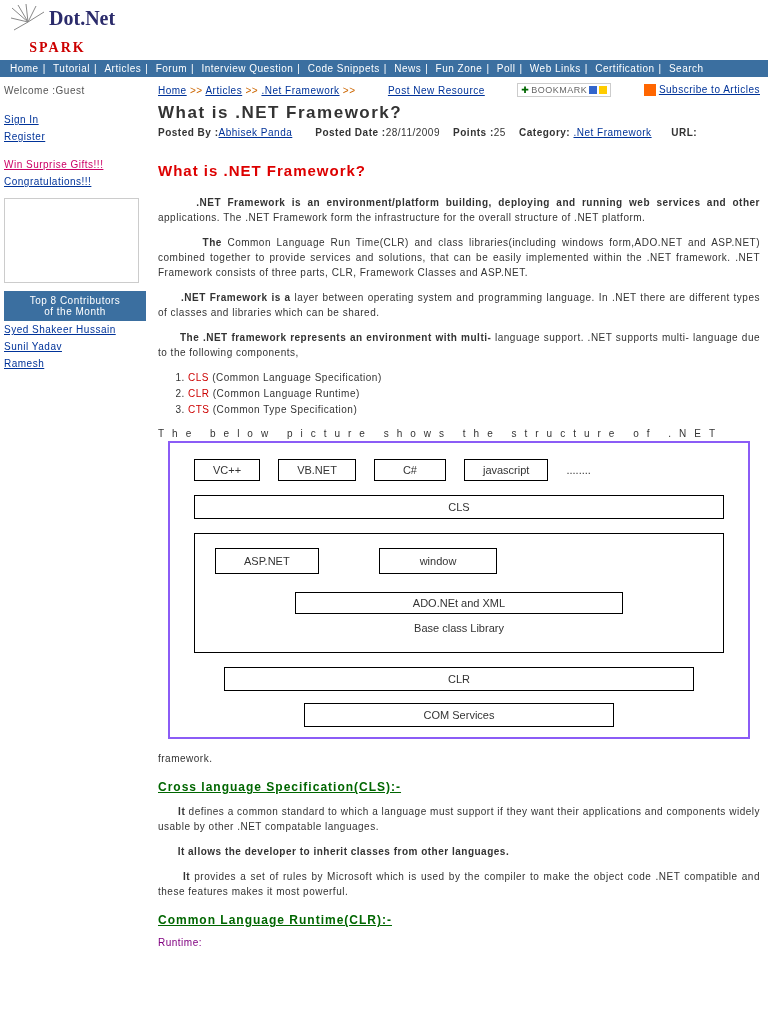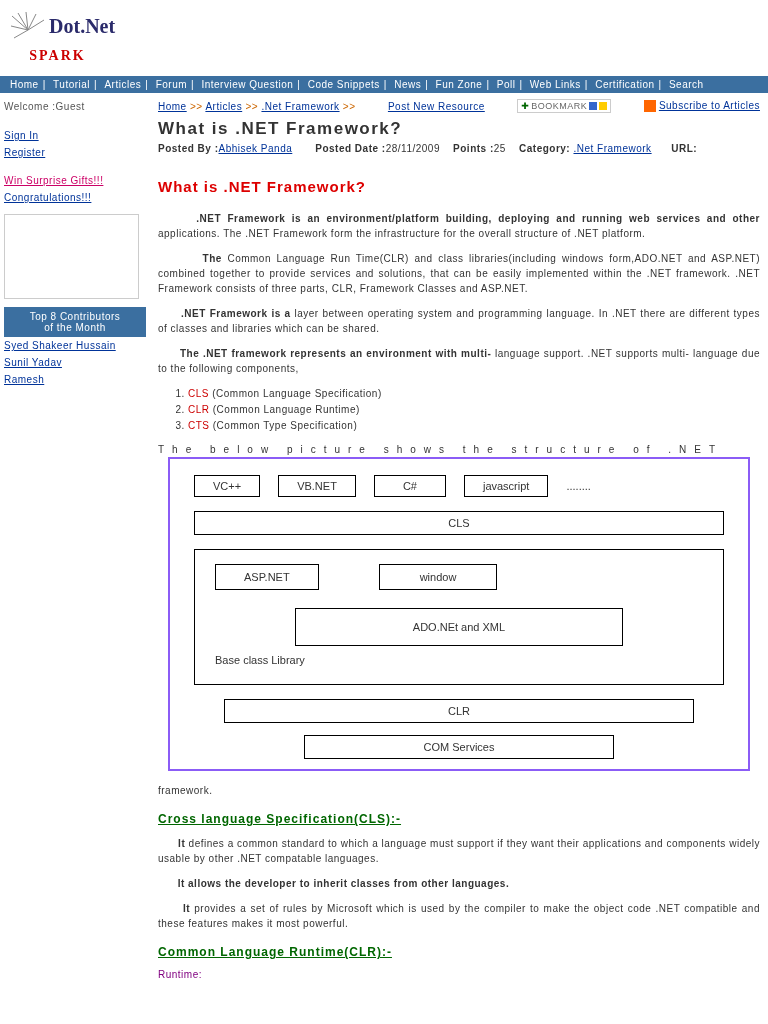--- a/index.html
+++ b/index.html
@@ -1,17 +1,17 @@
 <!DOCTYPE html>
 <html><head>
 <meta charset="utf-8">
 <style>
 * { margin: 0; padding: 0; box-sizing: border-box; }
 body { font-family: Verdana, Arial, sans-serif; font-size: 11px; color: #333; background: #fff; width: 768px; }
-.logo { padding: 12px 10px; }
+.logo { padding: 4px 10px; }
 .logo-text { font-family: "Comic Sans MS", cursive; }
 .logo-dot { font-size: 20px; font-weight: bold; color: #2b2b6b; }
 .logo-spark { font-size: 14px; font-weight: bold; color: #c00; letter-spacing: 2px; }
 .topnav { background: #3b6fa0; color: #fff; padding: 3px 8px; font-size: 10px; letter-spacing: 0.5px; }
 .topnav span { color: #fff; cursor: pointer; padding: 0 2px; }
 .sep { color: #aecde0; padding: 0 2px; }
 .container { display: flex; }
 .sidebar { width: 150px; padding: 4px; font-size: 10px; }
 .welcome { color: #555; padding: 4px 0; letter-spacing: 0.5px; }
 .side-link { color: #003399; text-decoration: underline; display: block; padding: 3px 0; letter-spacing: 0.5px; }
@@ -31,21 +31,21 @@
 .para b { font-weight: bold; }
 .list-red { color: #c00; }
 .ol { margin: 4px 0 8px 30px; font-size: 10px; letter-spacing: 0.5px; line-height: 1.6; }
 .spread { font-size: 10px; letter-spacing: 8px; margin: 10px 0 2px 0; }
 .diagram { border: 2px solid #8b5cf6; margin: 0 10px 2px 10px; padding: 16px 24px 10px 24px; font-family: Arial; font-size: 11px; }
 .drow { display: flex; gap: 18px; align-items: center; margin-bottom: 14px; }
 .dbox { border: 1px solid #000; padding: 4px 18px; text-align: center; }
 .dbox-wide { border: 1px solid #000; padding: 5px; text-align: center; margin: 0 0 14px 0; }
 .dinner { border: 1px solid #000; padding: 14px 20px 18px 20px; margin-bottom: 14px; }
 .dinner-row { display: flex; gap: 60px; margin-bottom: 18px; }
-.blabel { text-align: left; font-size: 11px; margin-top: 8px; }
+.blabel { text-align: center; font-size: 11px; margin-top: 8px; }
 .green-head { color: #006600; font-size: 12px; text-decoration: underline; letter-spacing: 1px; margin: 14px 0 10px 0; }
 .purple { color: #800080; font-size: 10px; letter-spacing: 0.5px; margin: 8px 0; }
 .rss-ico { display: inline-block; width: 12px; height: 12px; background: #f60; vertical-align: middle; }
 .bookmark { display: inline-flex; align-items: center; gap: 2px; border: 1px solid #ccc; padding: 1px 3px; font-size: 9px; background: #fff; }
 </style>
 </head>
 <body>
 
 <div class="logo">
   <svg width="36" height="36" style="vertical-align:middle">
@@ -147,21 +147,21 @@
         <div class="dbox" style="padding:4px 28px">C#</div>
         <div class="dbox">javascript</div>
         <span>........</span>
       </div>
       <div class="dbox-wide">CLS</div>
       <div class="dinner">
         <div class="dinner-row">
           <div class="dbox" style="padding:6px 28px">ASP.NET</div>
           <div class="dbox" style="padding:6px 40px">window</div>
         </div>
-        <div class="dbox" style="margin:0 80px;padding:12px">ADO.NEt and XML</div>
+        <div class="dbox" style="margin:0 80px;padding:4px">ADO.NEt and XML</div>
         <div class="blabel">Base class Library</div>
       </div>
       <div class="dbox-wide" style="margin:0 30px 12px 30px">CLR</div>
       <div class="dbox-wide" style="margin:0 110px 0 110px">COM Services</div>
     </div>
     <p class="para" style="margin-top:12px">framework.</p>
 
     <h3 class="green-head">Cross language Specification(CLS):-</h3>
     <p class="para">&nbsp;&nbsp;&nbsp;&nbsp;&nbsp;&nbsp;<b>It</b><span> defines a common standard to which a language must support if they want their applications and components widely usable by other .NET compatable languages.</span></p>
     <p class="para">&nbsp;&nbsp;&nbsp;&nbsp;&nbsp;&nbsp;<b>It allows the developer to inherit classes from other languages.</b></p>

